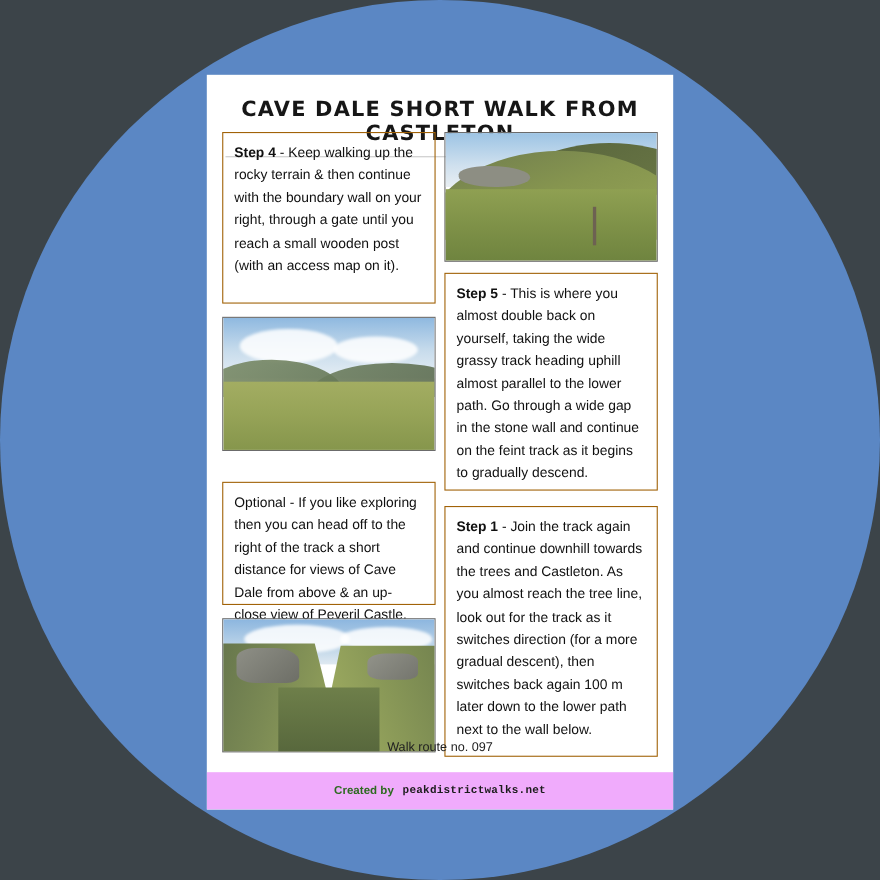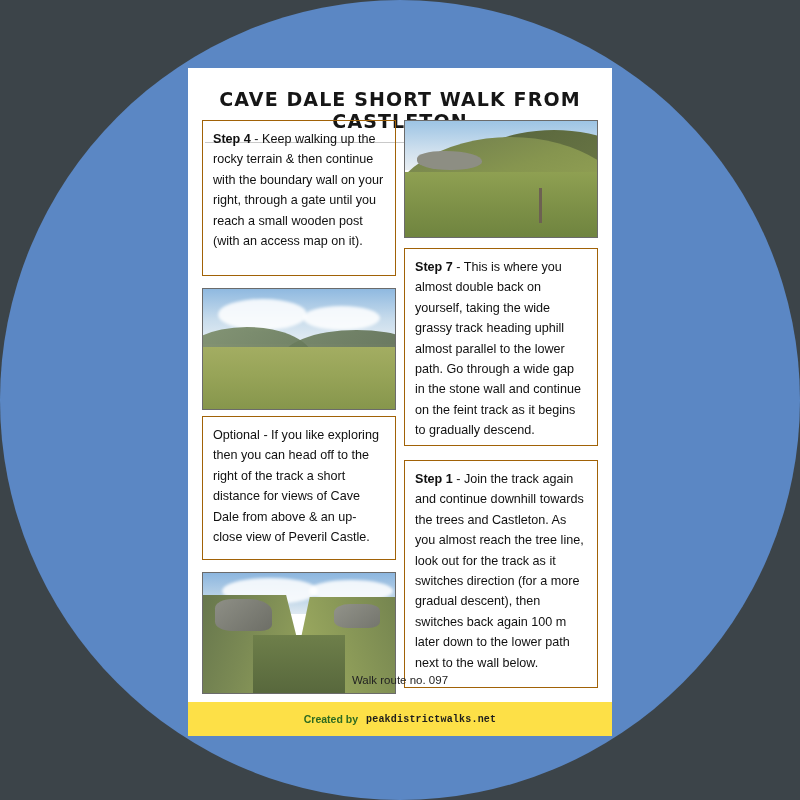--- a/index.html
+++ b/index.html
@@ -183,21 +183,21 @@
     left: 0; right: 0;
     bottom: 50px;
     text-align: center;
     font-size: 11.5px;
     color: #222;
   }
   .footer-band {
     position: absolute;
     left: 0; right: 0; bottom: 0;
     height: 34px;
-    background: #fde047;
+    background: #f0abfc;
     display: flex;
     align-items: center;
     justify-content: center;
     gap: 8px;
   }
   .footer-created {
     font-size: 10.5px;
     color: #2d6a20;
     font-weight: bold;
   }
@@ -230,21 +230,21 @@
 
         <div class="photo photo2" style="height:122px;margin-top:12px;">
           <div class="ph-sky"></div>
           <div class="ph-cloud c1"></div>
           <div class="ph-cloud c2"></div>
           <div class="ph-hill h1"></div>
           <div class="ph-hill h2"></div>
           <div class="ph-ground"></div>
         </div>
 
-        <div class="textbox" style="height:144px;margin-top:6px;">
+        <div class="textbox" style="height:112px;margin-top:28px;">
           <span>Optional</span><span> - If you like exploring then you can head off to the right of the track a short distance for views of Cave Dale from above &amp; an up-close view of Peveril Castle.</span>
         </div>
 
         <div class="photo photo3" style="height:122px;margin-top:12px;">
           <div class="ph-sky"></div>
           <div class="ph-cloud c1"></div>
           <div class="ph-cloud c2"></div>
           <div class="v-left"></div>
           <div class="v-right"></div>
           <div class="crag1"></div>
@@ -259,21 +259,21 @@
         <div class="photo photo1" style="height:118px;">
           <div class="ph-sky"></div>
           <div class="ph-hill h2"></div>
           <div class="ph-hill h1"></div>
           <div class="ph-ground"></div>
           <div class="ph-rock" style="left:6%;top:26%;width:34%;height:16%;"></div>
           <div class="ph-post" style="left:70%;top:58%;width:3px;height:30%;"></div>
         </div>
 
         <div class="textbox" style="height:198px;margin-top:10px;">
-          <b>Step 7</b><span> - This is where you almost double back on yourself, taking the wide grassy track heading uphill almost parallel to the lower path. Go through a wide gap in the stone wall and continue on the feint track as it begins to gradually descend.</span>
+          <b>Step 5</b><span> - This is where you almost double back on yourself, taking the wide grassy track heading uphill almost parallel to the lower path. Go through a wide gap in the stone wall and continue on the feint track as it begins to gradually descend.</span>
         </div>
 
         <div class="textbox" style="height:228px;margin-top:14px;">
           <b>Step 1</b><span> - Join the track again and continue downhill towards the trees and Castleton. As you almost reach the tree line, look out for the track as it switches direction (for a more gradual descent), then switches back again 100 m later down to the lower path next to the wall below.</span>
         </div>
 
       </div>
 
     </div>
 

